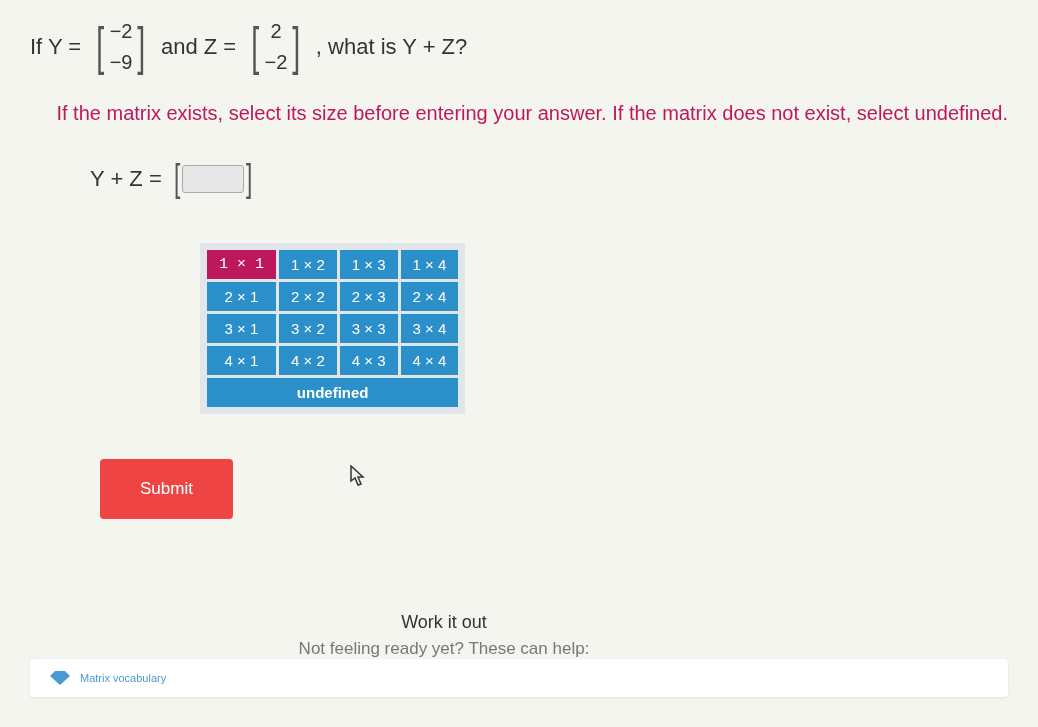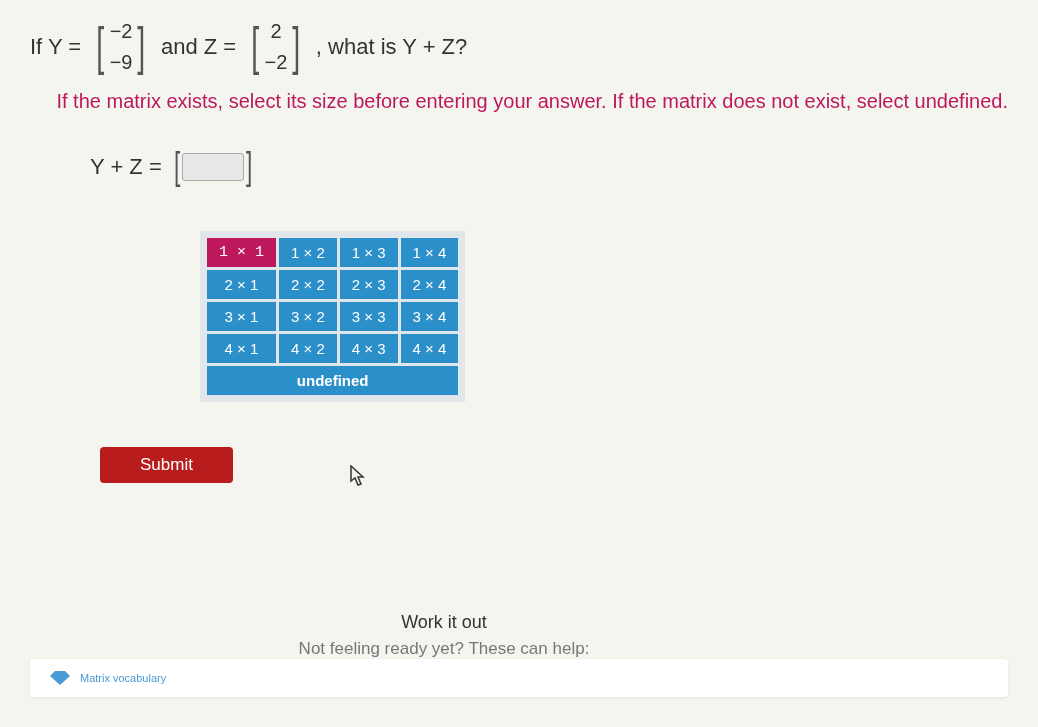--- a/index.html
+++ b/index.html
@@ -14,21 +14,21 @@
       width: 1038px;
       height: 727px;
       position: relative;
       color: #333;
     }
     .question-line {
       display: flex;
       align-items: center;
       gap: 8px;
       font-size: 22px;
-      margin-bottom: 13px;
+      margin-bottom: 25px;
     }
     .matrix {
       display: inline-flex;
       align-items: center;
       margin: 0 4px;
     }
     .bracket {
       font-size: 52px;
       font-weight: 100;
       color: #555;
@@ -96,24 +96,24 @@
     }
     .size-table td.selected {
       background: #be185d;
       font-family: Liberation Mono, monospace;
     }
     .size-table .undef {
       background: #2b8fc9;
       font-weight: bold;
     }
     .submit-btn {
-      background: #b91c1c;
+      background: #ef4444;
       color: #fff;
       border: none;
-      padding: 8px 40px;
+      padding: 20px 40px;
       font-size: 17px;
       border-radius: 4px;
       cursor: pointer;
       margin-left: 70px;
     }
     .cursor {
       position: absolute;
       left: 350px;
       top: 465px;
       font-size: 18px;

